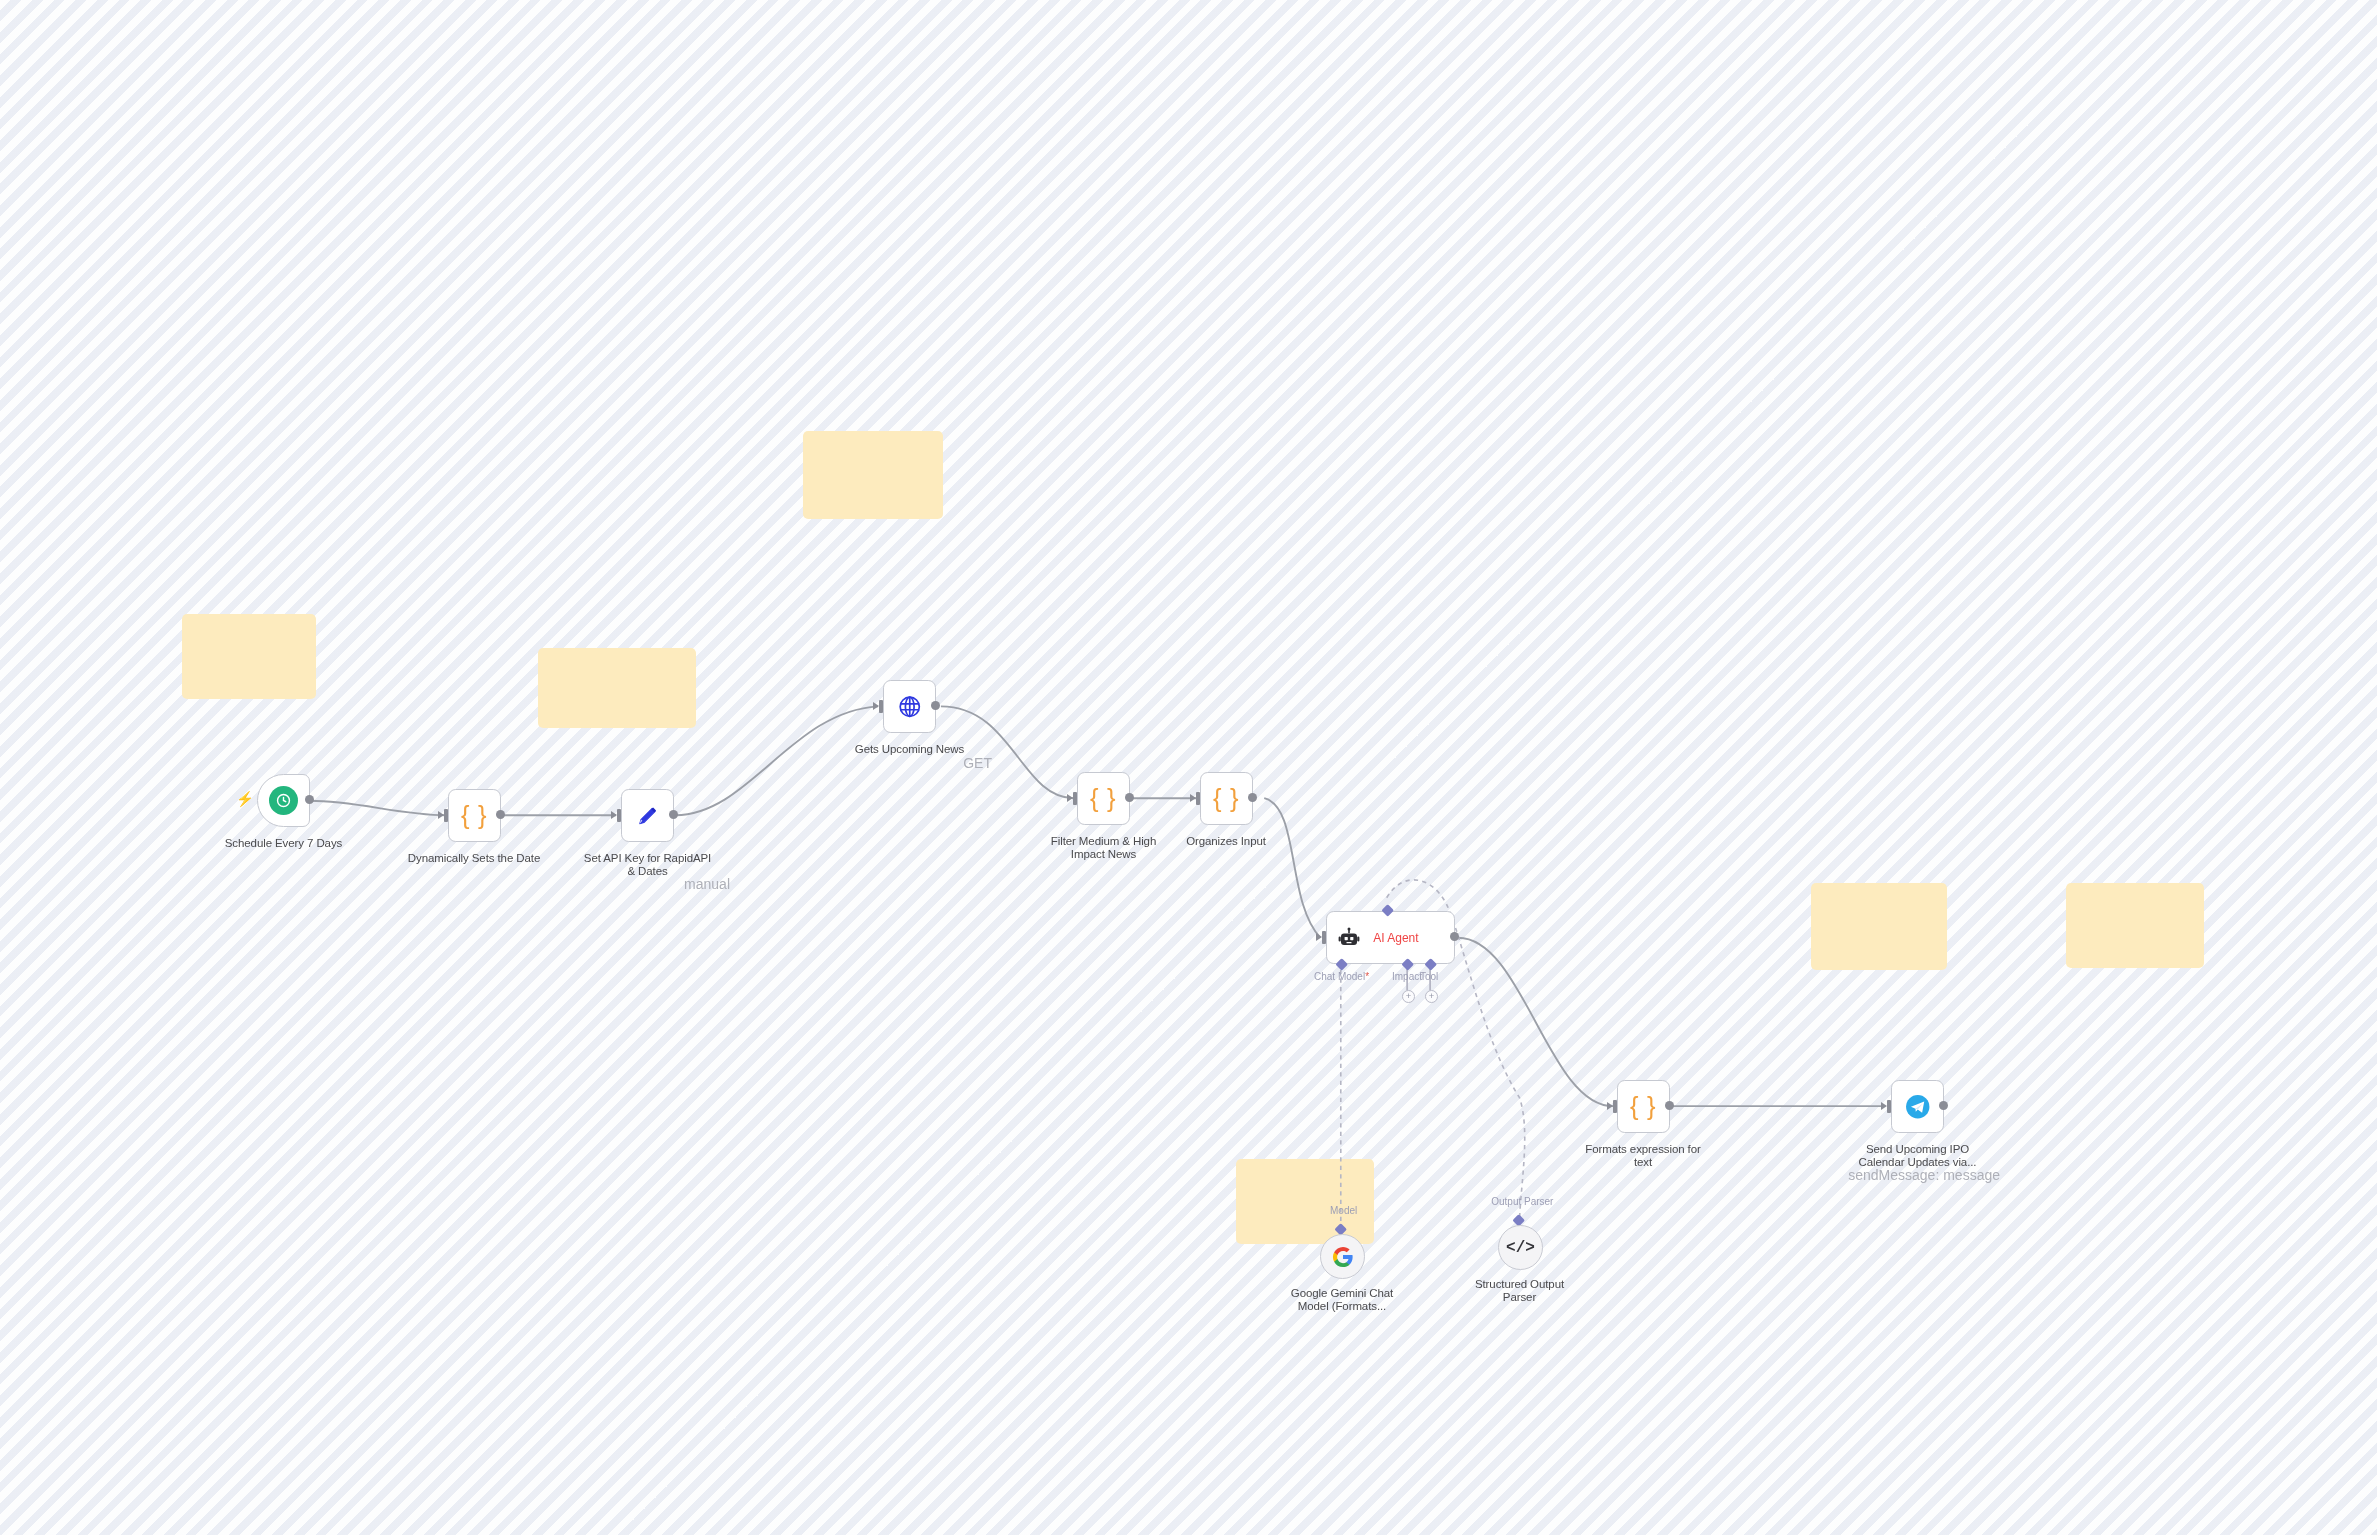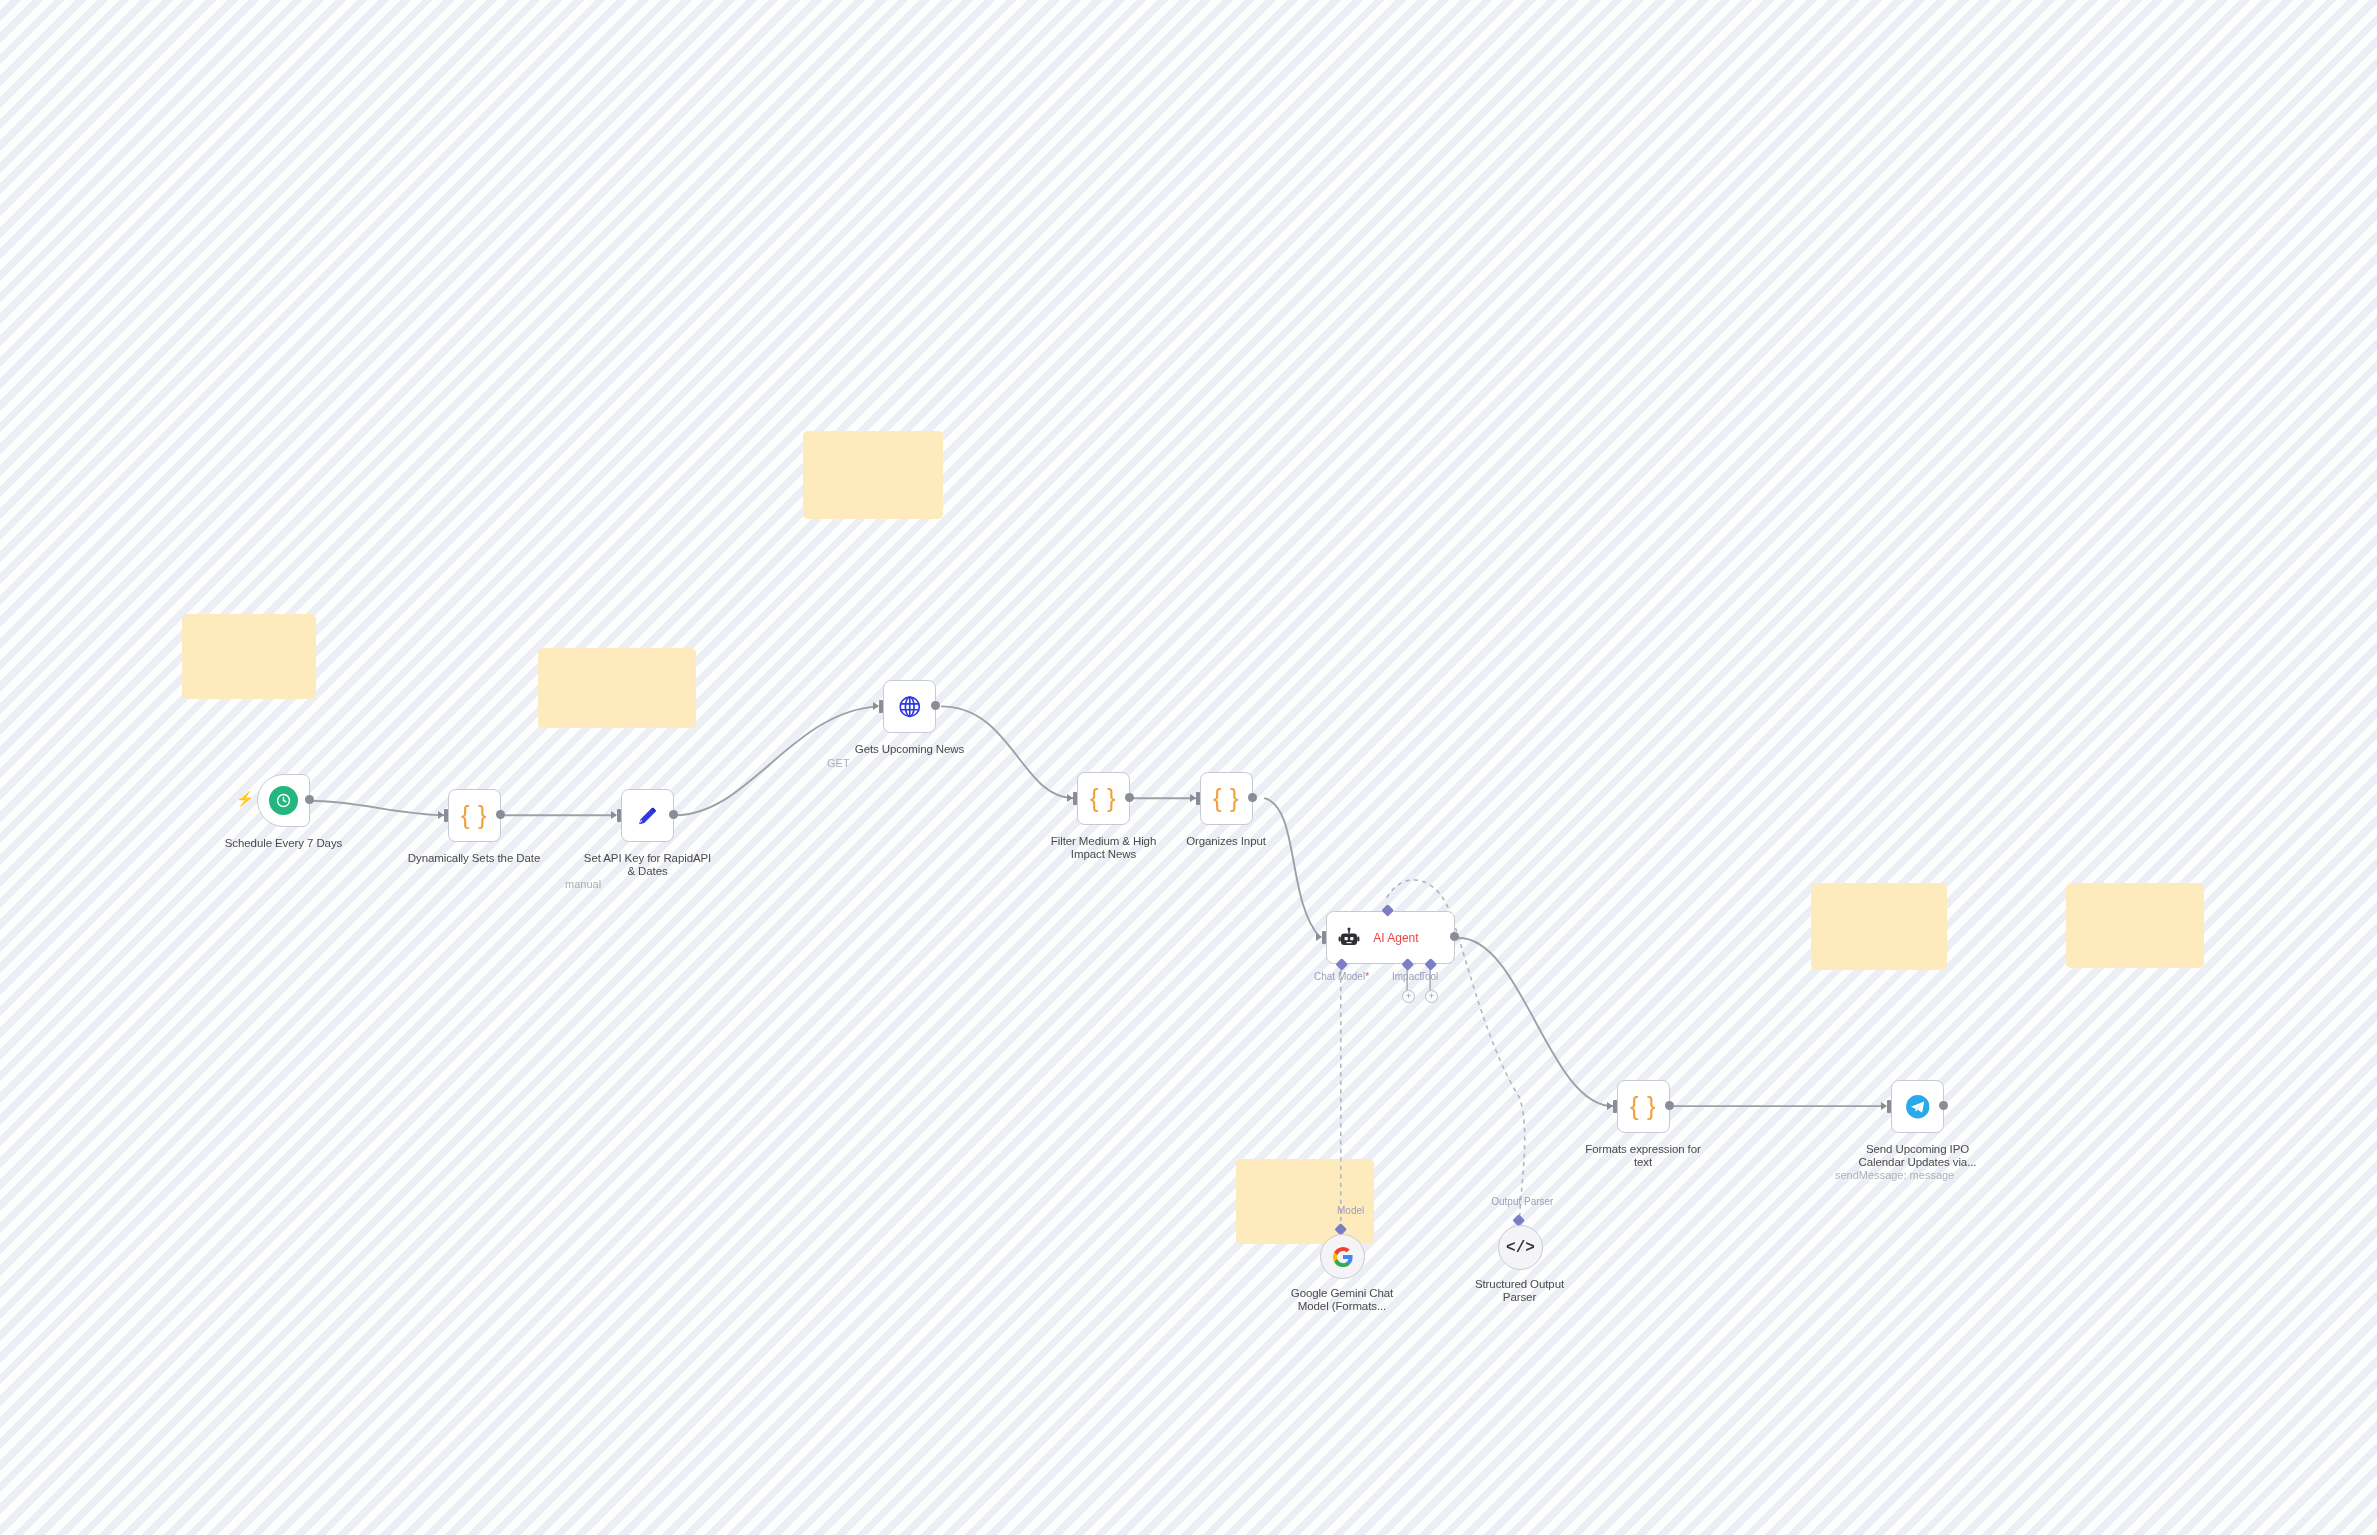--- a/index.html
+++ b/index.html
@@ -61,22 +61,22 @@
     position: absolute;
     text-align: center;
     font-size: 11.5px;
     line-height: 12.8px;
     color: #4a4a4d;
     letter-spacing: -0.1px;
     white-space: pre-line;
   }
   .node-sub {
     position: absolute;
-    text-align: left;
-    font-size: 11px;
+    text-align: right;
+    font-size: 14px;
     line-height: 11px;
     color: #aeb0b8;
     white-space: pre-line;
   }
 
   
   .sq { width: 53px; height: 53px; }
 
   
   .trigger-box {
@@ -338,21 +338,21 @@
       <span>Chat Model</span><span class="req-star">*</span>
     </div>
     <div class="sub-port-label" style="left:66px; top:60px;">Impact</div>
     <div class="sub-port-label" style="left:94px; top:60px;">Tool</div>
 
     <div class="plus-btn" style="left:76px; top:79px;">+</div>
     <div class="plus-btn" style="left:99px; top:79px;">+</div>
   </div>
 
   <div class="node" style="left:1320px; top:1234px;">
-    <div class="sub-port-label" style="left:17px; top:-29px;">Model</div>
+    <div class="sub-port-label" style="left:10px; top:-29px;">Model</div>
     <div class="diamond" style="left:16px; top:-9.4px;"></div>
     <div class="circ-box" style="left:0px; top:0px;">
       <svg class="gicon" viewBox="0 0 48 48">
         <path fill="#4285F4" d="M45 24c0-1.6-.15-3.1-.4-4.6H24v9h11.8c-.5 2.7-2 5-4.3 6.6v5.5h7c4.1-3.8 6.5-9.4 6.5-16.5z"></path>
         <path fill="#34A853" d="M24 46c5.8 0 10.7-1.9 14.3-5.2l-7-5.5c-1.9 1.3-4.4 2.1-7.3 2.1-5.6 0-10.4-3.8-12.1-8.9H4.7v5.7C8.3 41.4 15.6 46 24 46z"></path>
         <path fill="#FBBC05" d="M11.9 28.5c-.4-1.3-.7-2.7-.7-4.5s.3-3.2.7-4.5v-5.7H4.7C3.1 17 2 20.4 2 24s1.1 7 2.7 10.2l7.2-5.7z"></path>
         <path fill="#EA4335" d="M24 10.7c3.2 0 6 1.1 8.2 3.2l6.2-6.2C34.7 4.1 29.8 2 24 2 15.6 2 8.3 6.6 4.7 13.8l7.2 5.7c1.7-5.1 6.5-8.8 12.1-8.8z"></path>
       </svg>
     </div>
     <div class="node-label" style="left:-51px; top:53px; width:146px;">Google Gemini Chat

